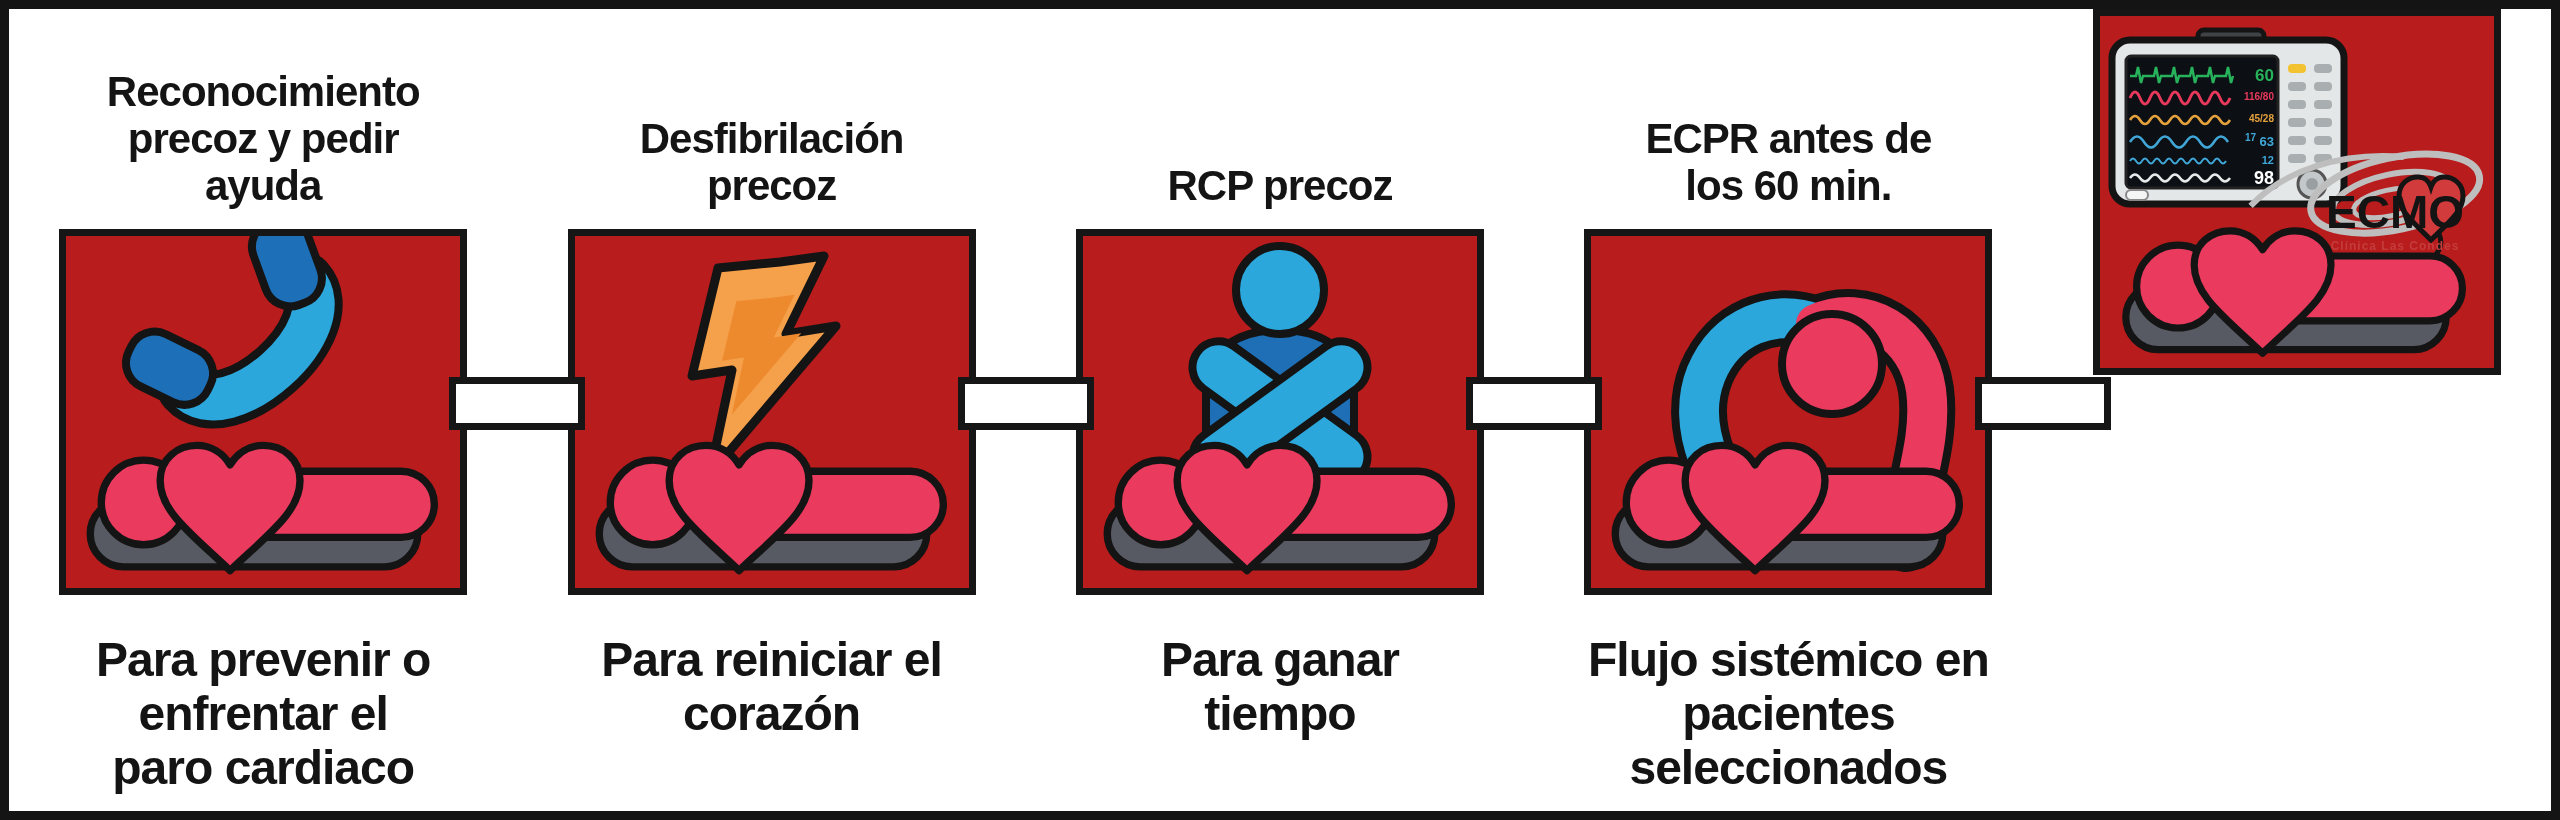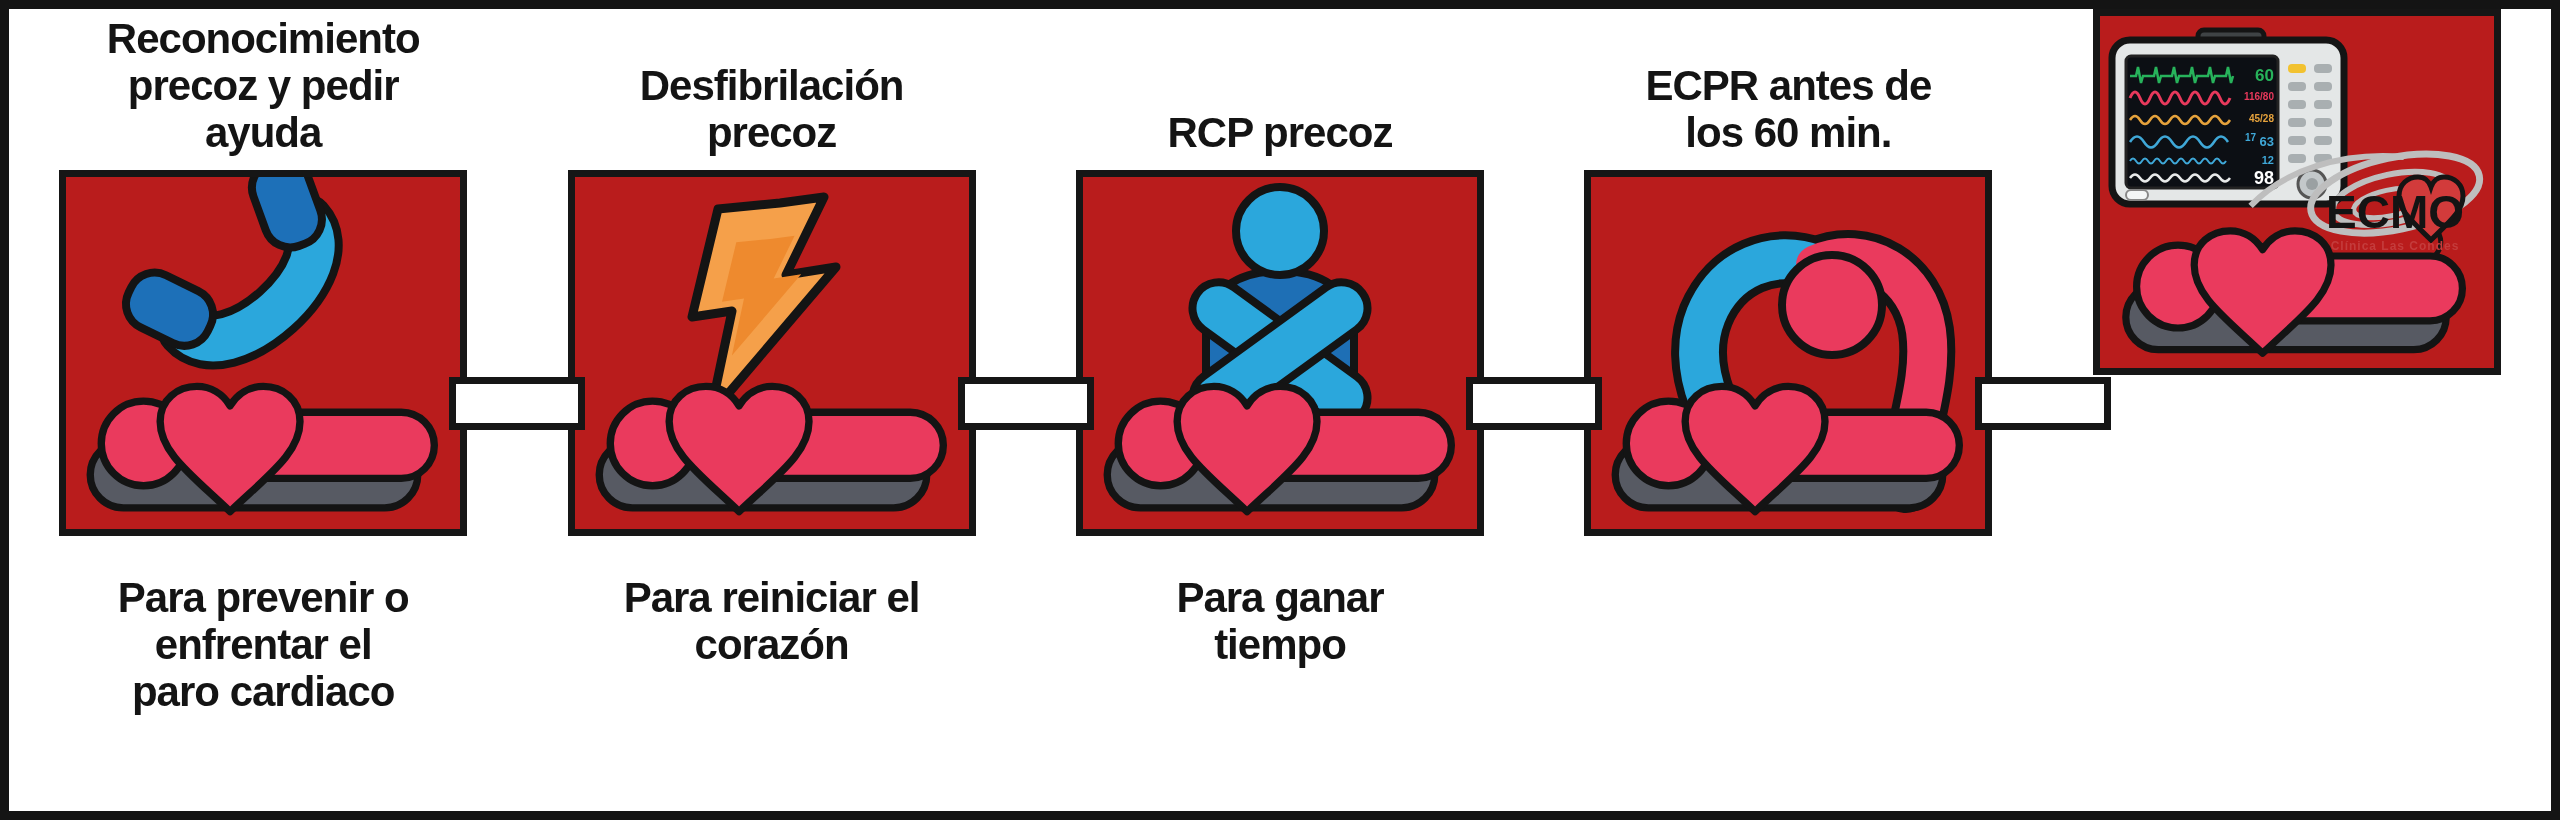--- a/index.html
+++ b/index.html
@@ -4,33 +4,33 @@
 <style>
   html,body{margin:0;padding:0;background:#fff;}
   .frame{
     width:2560px;height:820px;box-sizing:border-box;
     border:9px solid #141414;background:#fff;position:relative;
     font-family:"Liberation Sans",sans-serif;overflow:hidden;
   }
   .row{display:flex;height:100%;}
   .panel{width:20%;display:flex;flex-direction:column;align-items:center;}
   .title{
-    height:161px;display:flex;align-items:flex-end;justify-content:center;
-    padding-bottom:14px;box-sizing:border-box;
+    height:220px;display:flex;align-items:flex-end;justify-content:center;
+    padding-bottom:20px;box-sizing:border-box;
     font-size:42px;font-weight:bold;line-height:1.12;letter-spacing:-1px;
     color:#141414;text-align:center;white-space:pre-line;
   }
   .box{
     width:408px;height:366px;box-sizing:border-box;border:7px solid #161616;
     background:#b91c1c;position:relative;
   }
   .art{position:absolute;left:0;top:0;width:394px;height:352px;}
   .art text{font-family:"Liberation Sans",sans-serif;font-weight:bold;}
   .caption{
-    margin-top:38px;font-size:42px;font-weight:bold;line-height:1.12;
+    margin-top:38px;font-size:48px;font-weight:bold;line-height:1.12;
     letter-spacing:-1px;color:#141414;text-align:center;white-space:pre-line;
   }
   .connector{
     position:absolute;top:368px;width:136px;height:53px;box-sizing:border-box;
     background:#fff;border:7px solid #161616;z-index:3;
   }
   .c1{left:calc(20% - 68px);} .c2{left:calc(40% - 68px);}
   .c3{left:calc(60% - 68px);} .c4{left:calc(80% - 68px);}
 </style>
 </head>
@@ -128,20 +128,23 @@
             <path d="M28,72 C78,50 130,82 138,138 C145,190 122,240 118,292" stroke="#141414" stroke-width="56" fill="none" stroke-linecap="round"></path>
             <path d="M-16,290 C-78,240 -102,172 -82,122 C-62,74 -14,56 28,72" stroke="#2BA7DC" stroke-width="40" fill="none" stroke-linecap="round"></path>
             <path d="M28,72 C78,50 130,82 138,138 C145,190 122,240 118,292" stroke="#EA3A5D" stroke-width="40" fill="none" stroke-linecap="round"></path>
             <circle cx="44" cy="112" r="50" fill="#EA3A5D" stroke="#141414" stroke-width="8"></circle>
           </g>
           <g transform="translate(4,180) scale(0.92)">
               <use href="#sym-patient"></use>
             </g>
         </svg>
       </div>
+      <div class="caption">Flujo sistémico en
+pacientes
+seleccionados</div>
     </div>
 
     <div class="panel">
       <div class="box">
         <svg class="art" viewBox="0 0 394 352">
 
           <g transform="translate(12,14)">
             <rect x="86" y="0" width="66" height="18" rx="6" fill="#3F4345" stroke="#141414" stroke-width="5"></rect>
             <rect x="0" y="10" width="232" height="164" rx="18" fill="#E4E7E7" stroke="#141414" stroke-width="7"></rect>
             <rect x="14" y="26" width="152" height="132" rx="5" fill="#0C0F14" stroke="#222" stroke-width="3"></rect>

